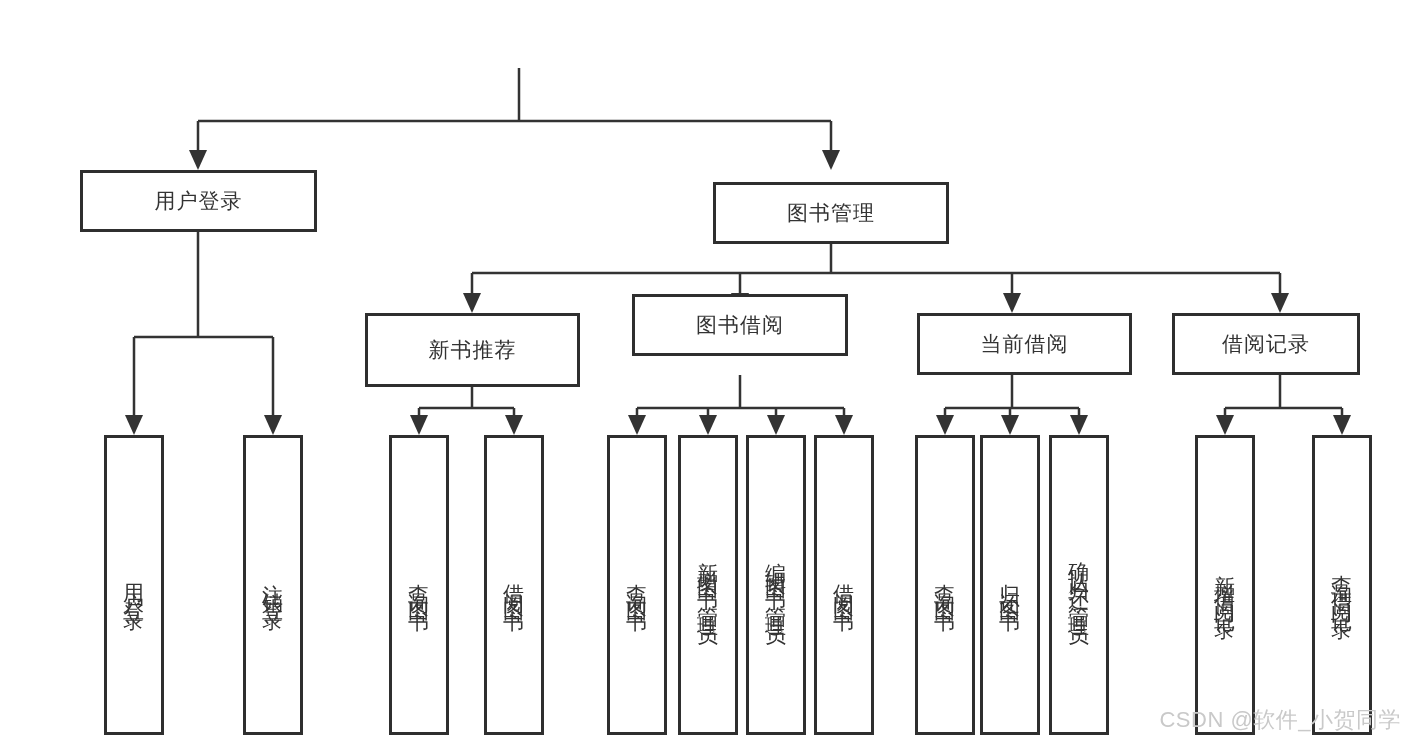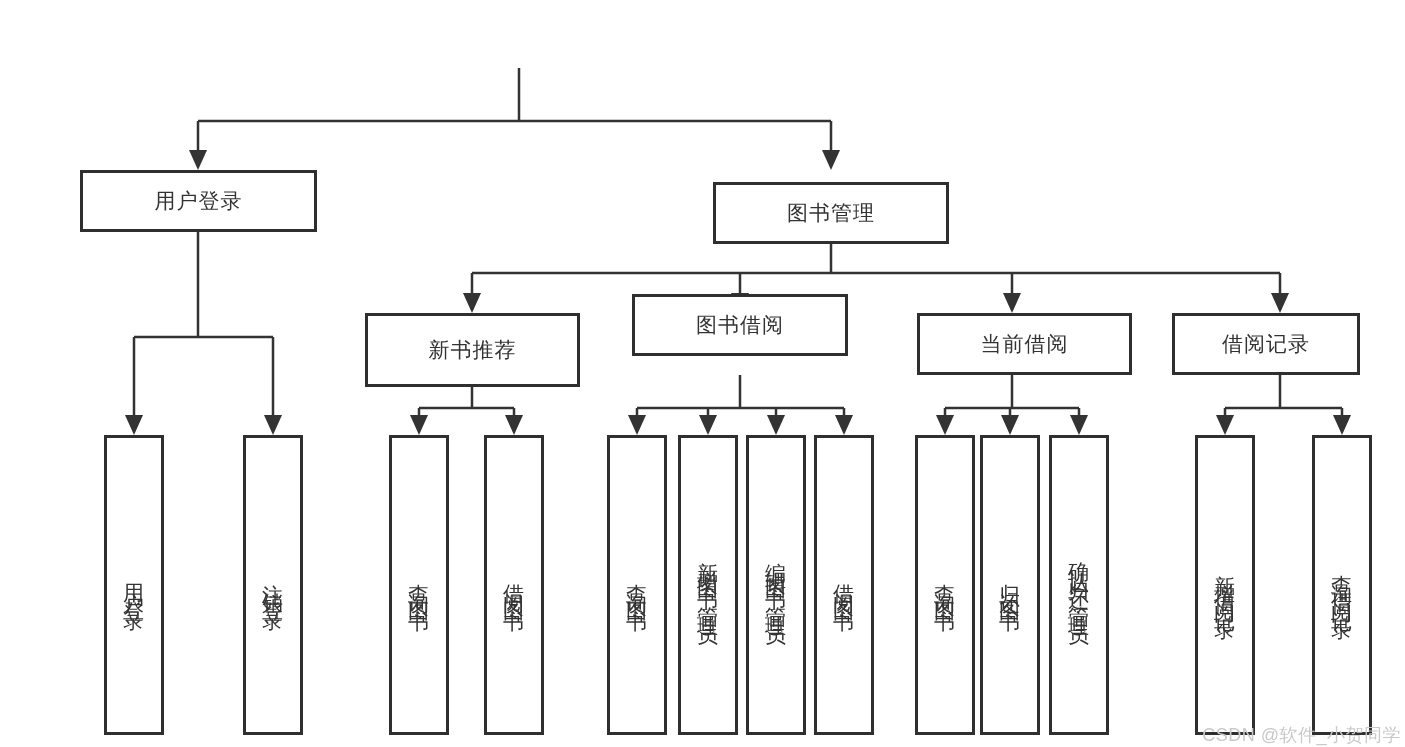--- a/index.html
+++ b/index.html
@@ -53,24 +53,24 @@
   .leaf .vtext {
     writing-mode: vertical-rl;
     text-orientation: mixed;
     font-size: 21px;
     line-height: 1;
     letter-spacing: 9px;
   }
   .watermark {
     position: absolute;
     right: 4px;
-    bottom: 0;
+    bottom: 12px;
     z-index: 3;
     color: #c9c9c9;
-    font-size: 18px;
+    font-size: 22px;
     letter-spacing: 0.5px;
   }
 </style>
 </head>
 <body>
 
 <div class="stage">
 
   <svg class="connectors" viewBox="0 0 1405 747" xmlns="http://www.w3.org/2000/svg">
     <g stroke="#333333" stroke-width="2.5" fill="none">

